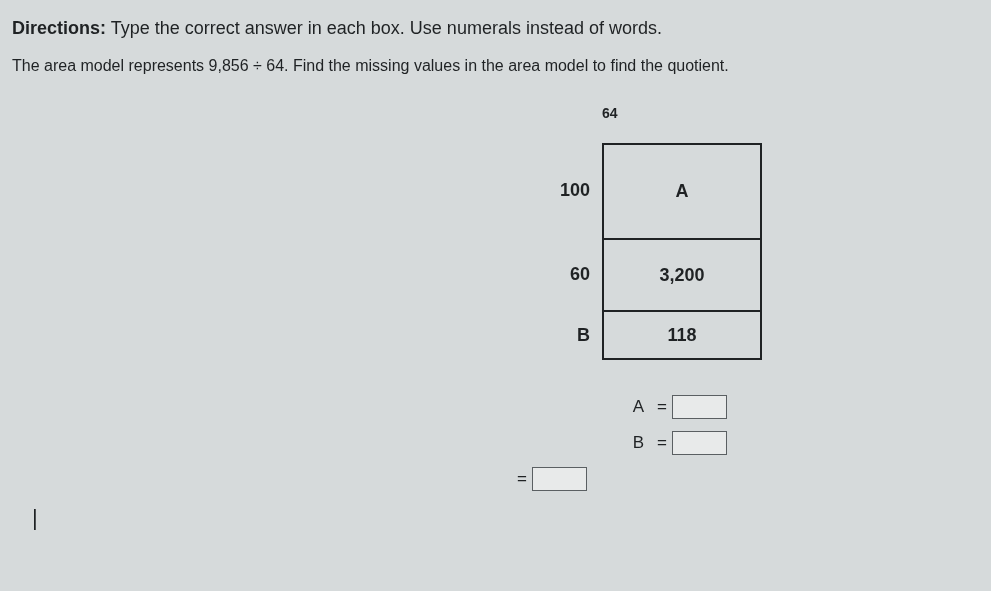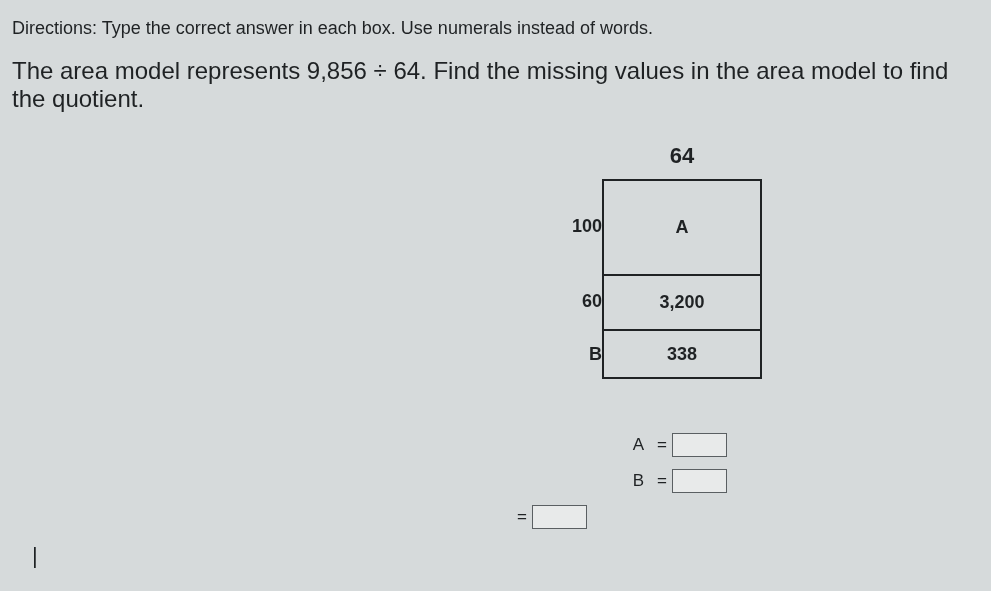--- a/index.html
+++ b/index.html
@@ -9,65 +9,65 @@
     width: 991px;
     height: 591px;
     padding: 18px 12px;
     color: #1f2224;
     position: relative;
   }
   .directions {
     font-size: 18px;
     margin-bottom: 18px;
   }
-  .directions b { font-weight: normal; text-align: center; }
+  .directions b { font-weight: bold; text-align: center; }
   .prompt {
-    font-size: 24px;
+    font-size: 16px;
     margin-bottom: 30px;
   }
   .content-area {
     position: relative;
     width: 100%;
   }
   .model-wrap {
     position: absolute;
     left: 510px;
     top: 0;
   }
   .col-header {
-    text-align: center;
-    font-size: 22px;
+    text-align: left;
+    font-size: 14px;
     font-weight: bold;
-    margin-bottom: 10px;
+    margin-bottom: 22px;
     width: 160px;
     margin-left: 80px;
   }
   .area-row {
     display: flex;
     align-items: center;
   }
   .row-label {
     width: 80px;
     text-align: right;
-    padding-right: 0;
+    padding-right: 12px;
     font-size: 18px;
     font-weight: bold;
   }
   .cell {
     border: 2px solid #1f2224;
     width: 160px;
     display: flex;
     align-items: center;
     justify-content: center;
     font-size: 18px;
     font-weight: bold;
     background: #d6dadb;
   }
   .cell-a { height: 95px; border-bottom: none; }
-  .cell-mid { height: 55px; border-bottom: none; }
+  .cell-mid { height: 72px; border-bottom: none; }
   .cell-bot { height: 50px; }
   .answers {
     position: absolute;
     left: 500px;
     top: 290px;
   }
   .ans-row {
     display: flex;
     align-items: center;
     margin-bottom: 12px;
@@ -115,21 +115,21 @@
     <div class="area-row">
       <div class="row-label">100</div>
       <div class="cell cell-a">A</div>
     </div>
     <div class="area-row">
       <div class="row-label">60</div>
       <div class="cell cell-mid">3,200</div>
     </div>
     <div class="area-row">
       <div class="row-label">B</div>
-      <div class="cell cell-bot">338</div>
+      <div class="cell cell-bot">118</div>
     </div>
   </div>
 
   <div class="answers">
     <div class="ans-row">
       <div class="ans-label">A</div>
       <div class="eq">=</div>
       <input class="ans-input" type="text" style="">
     </div>
     <div class="ans-row">

